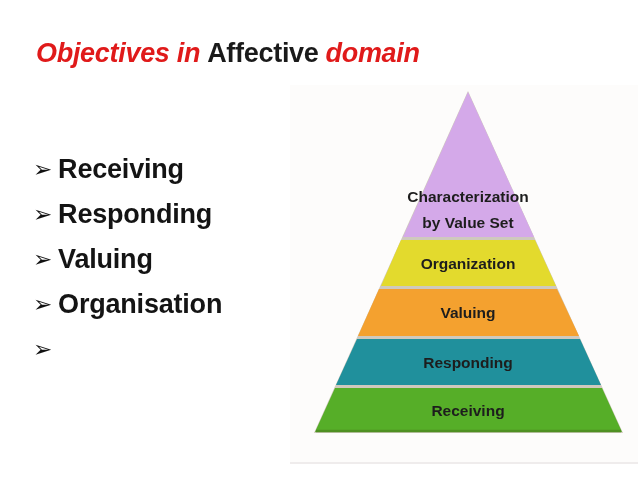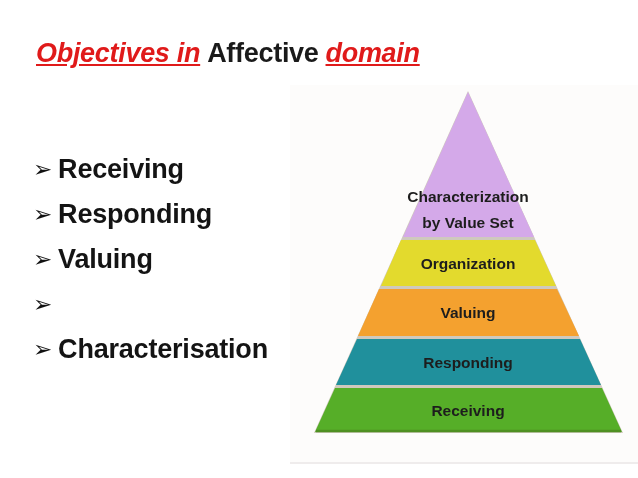--- a/index.html
+++ b/index.html
@@ -9,21 +9,21 @@
     font-family: "Liberation Sans", sans-serif;
     overflow: hidden; position: relative;
   }
 
   
   .slide-title {
     position: absolute; left: 36px; top: 20px;
     font-size: 27px; font-weight: 700;
     letter-spacing: -0.3px; white-space: nowrap;
   }
-  .slide-title .red { color: #e01a1a; font-style: italic; text-decoration: underline; }
+  .slide-title .red { color: #e01a1a; font-style: italic; }
   .slide-title .black { color: #1a1a1a; font-style: normal; text-align: center; }
   .slide-title span { margin-right: 7px; }
   .slide-title span:last-child { margin-right: 12px; }
 
   
   .bullet-list {
     position: absolute; left: 33px; top: 147px;
     list-style: none; margin: 0; padding: 0;
   }
   .bullet-list li {
@@ -66,24 +66,24 @@
   <li>
     <span class="marker">➢</span>
     <span>Responding</span>
   </li>
   <li>
     <span class="marker">➢</span>
     <span>Valuing</span>
   </li>
   <li>
     <span class="marker">➢</span>
+    <span>Organisation</span>
   </li>
   <li>
     <span class="marker">➢</span>
-    <span>Characterisation</span>
   </li>
 </ul>
 
 <div class="picture-frame"></div>
 
 <svg class="pyramid-svg" width="638" height="478" viewBox="0 0 638 478">
 
   <polygon points="468,91 623,433 314,433" fill="#cfc9bd"></polygon>
 
   <polygon points="468,92 534,237 403,237" fill="#d4a9e9"></polygon>

